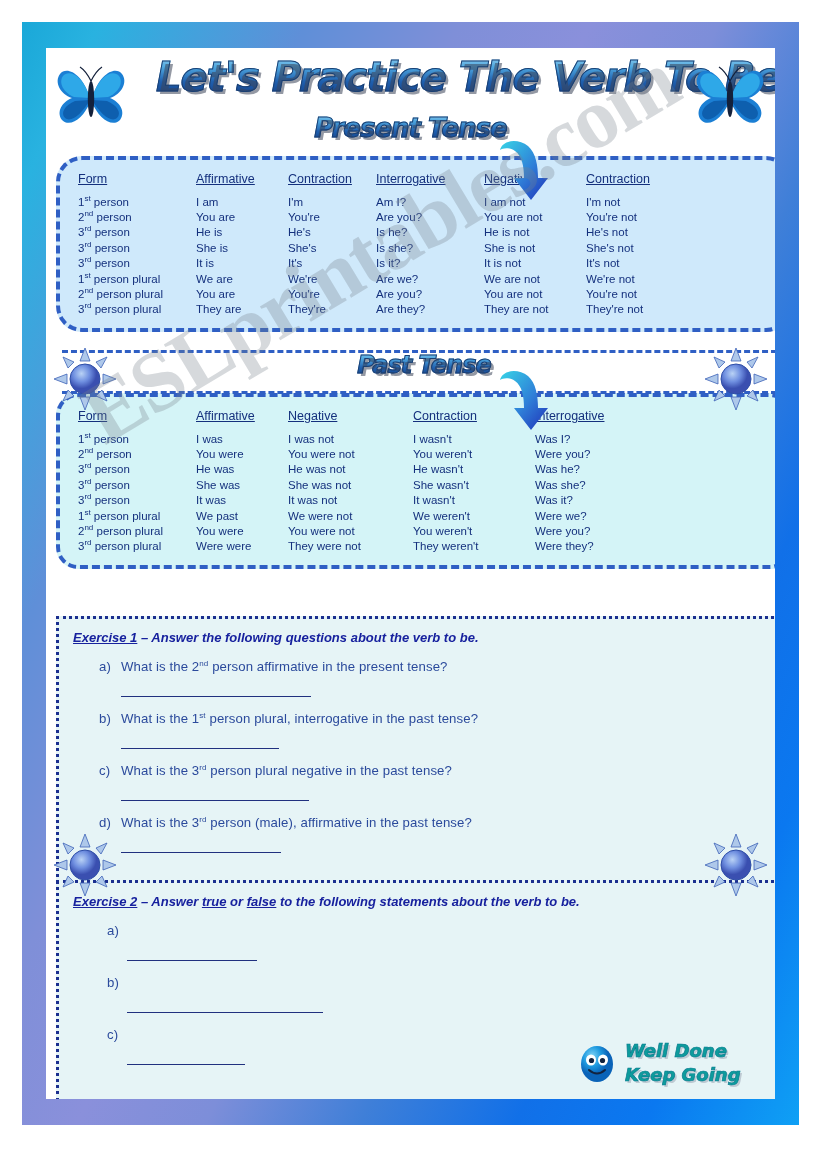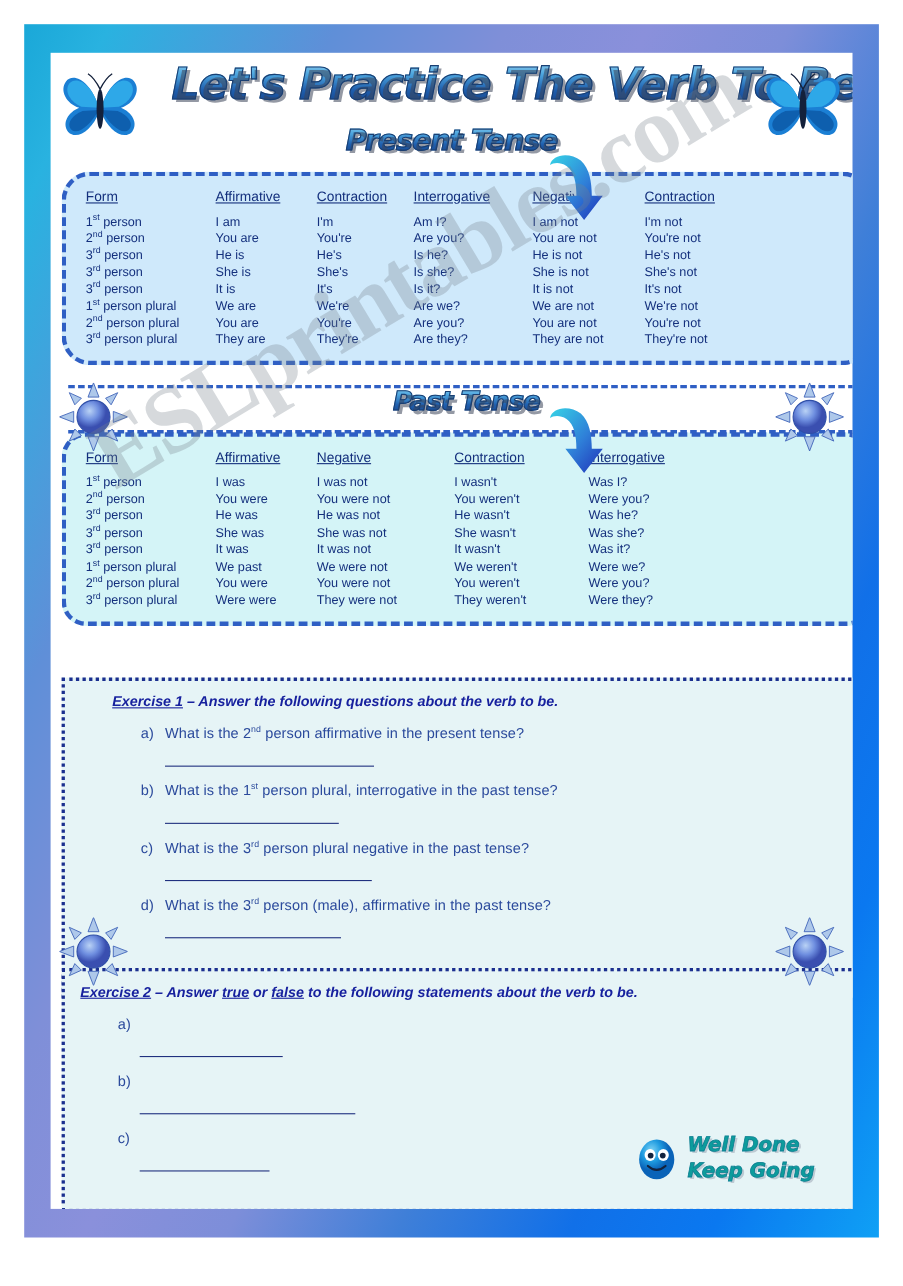--- a/index.html
+++ b/index.html
@@ -174,21 +174,21 @@
   
   .exercise-box {
     position: absolute;
     left: 10px;
     width: 736px;
     border: 3px dotted #1b2f8f;
     background: #e6f4f6;
     z-index: 8;
     overflow: hidden;
   }
-  #exercise1-box { top: 568px; height: 291px; padding-left: 29px; }
+  #exercise1-box { top: 568px; height: 291px; }
   #exercise2-box { top: 832px; height: 222px; }
 
   .ex-heading {
     font-family: "Liberation Sans", sans-serif;
     font-style: italic;
     font-weight: bold;
     font-size: 13px;
     color: #17219e;
     padding: 11px 0 0 14px;
     white-space: nowrap;
@@ -211,21 +211,21 @@
     border-bottom: 1.4px solid #20307f;
     height: 14px;
     margin-top: 9px;
   }
   #exercise1-box .answer-line { margin-left: 62px; }
   #exercise2-box .answer-line { margin-left: 68px; }
 
   
   #footer {
     position: absolute;
-    right: 16px; bottom: 18px;
+    right: 16px; bottom: 8px;
     width: 190px; height: 54px;
     z-index: 20;
   }
   #smiley { position: absolute; left: 10px; top: 8px; width: 36px; height: 38px; }
   #footer-text {
     position: absolute;
     left: 56px; top: 2px;
     text-align: left;
   }
   .footer-wordart {

